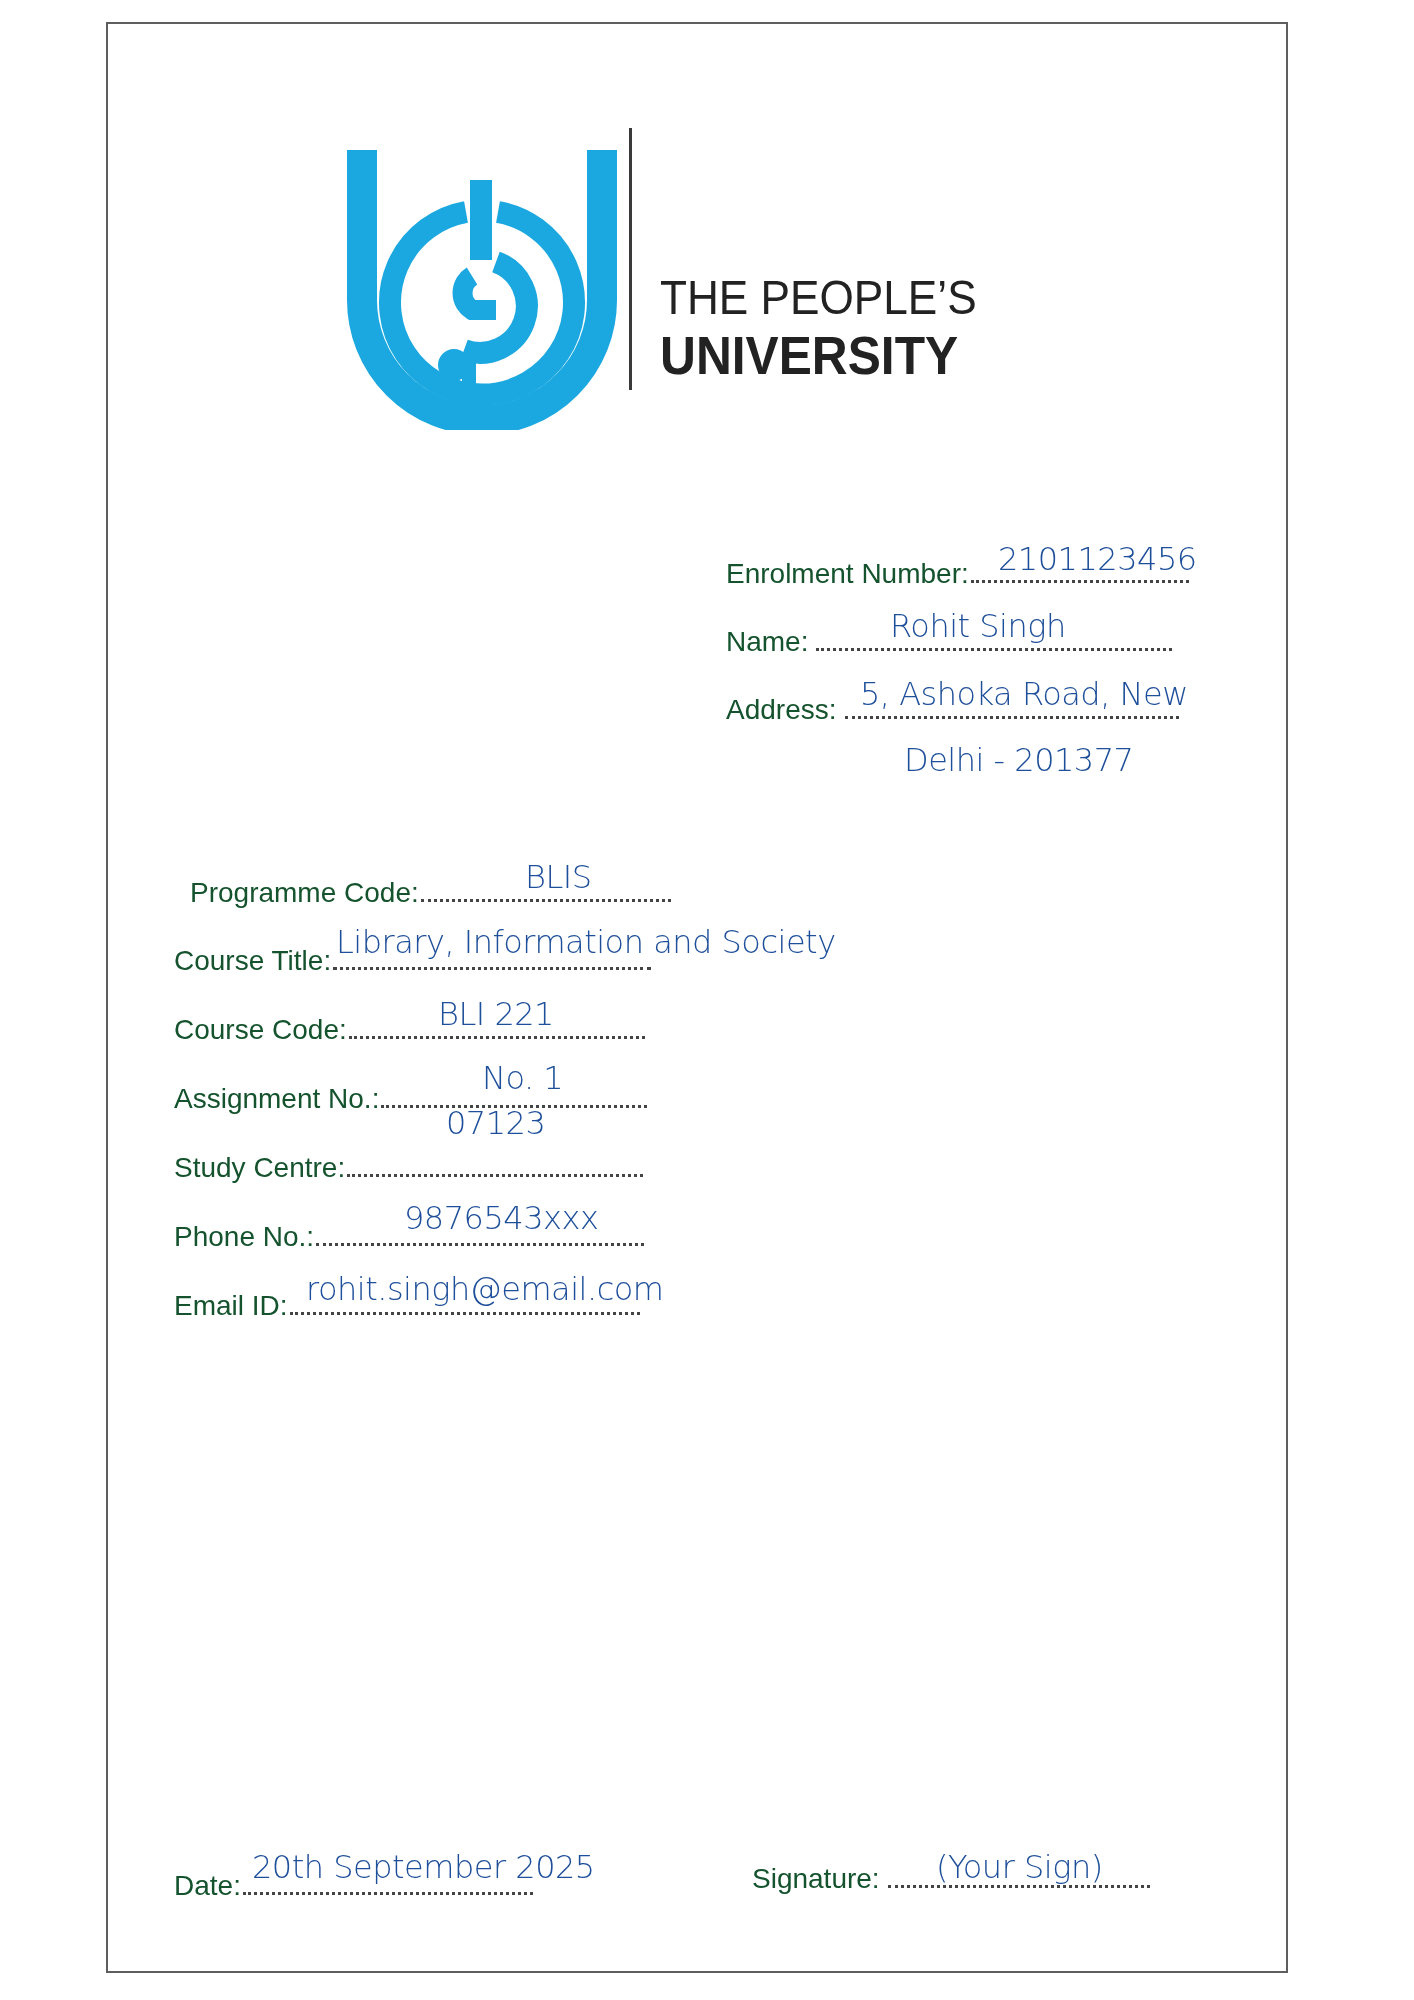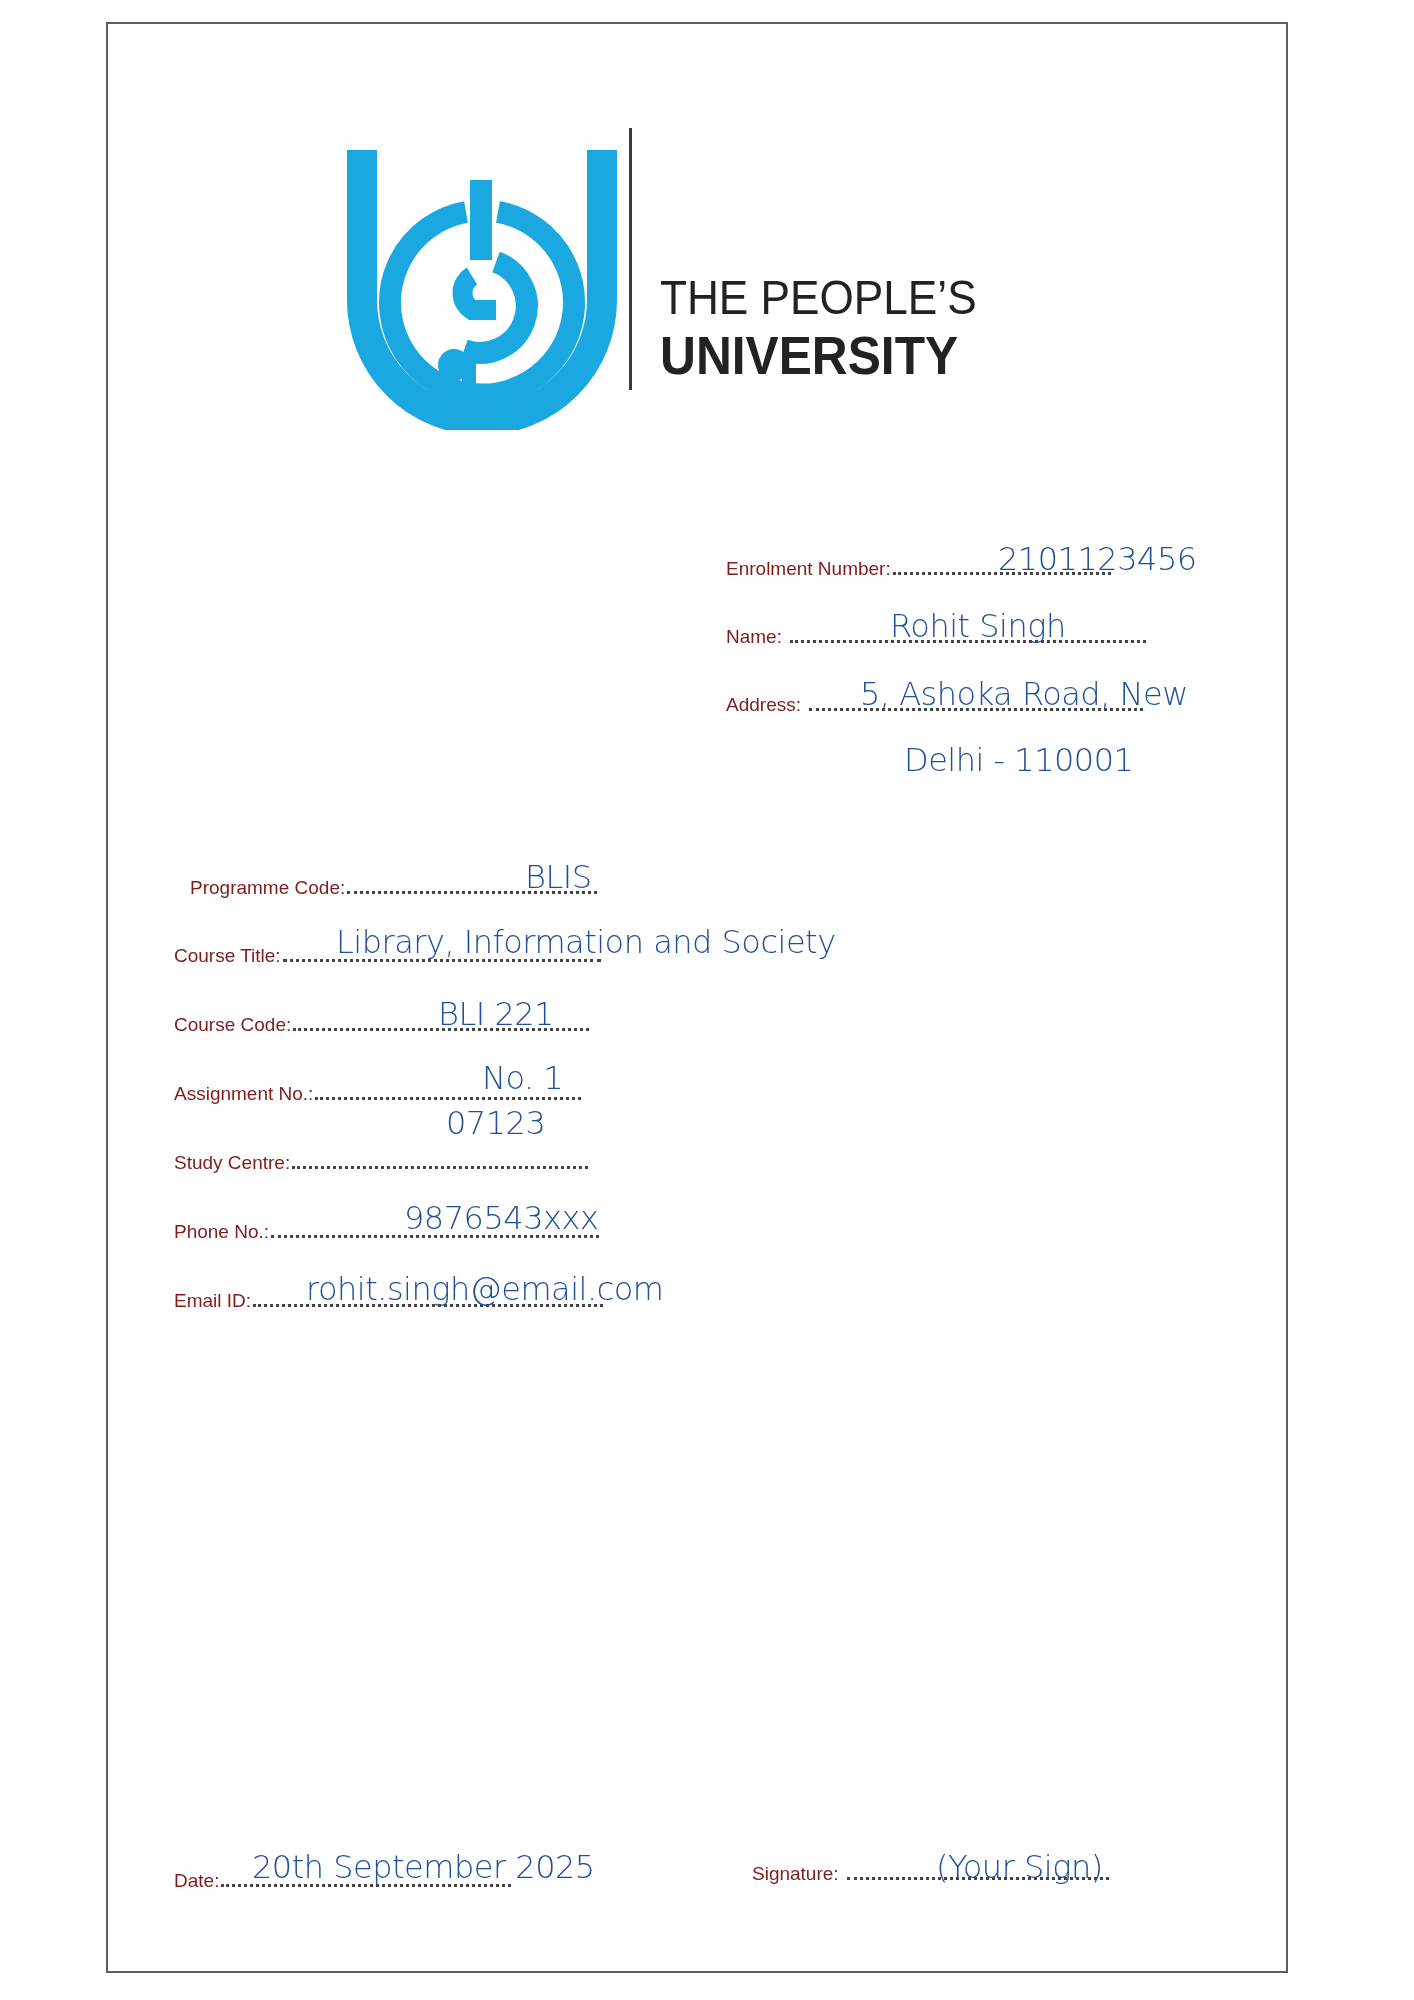--- a/index.html
+++ b/index.html
@@ -11,21 +11,21 @@
   .logo-mark { position: absolute; left: 0; top: 22px; width: 272px; height: 280px; }
   .logo-divider { position: absolute; left: 283px; top: 0; width: 3px; height: 262px; background: #3a3a3a; }
   .logo-word { position: absolute; left: 302px; top: -34px; font-family: "Liberation Sans", sans-serif;
                font-weight: bold; font-size: 138px; color: #1ba8e0; letter-spacing: -3px; line-height: 1; }
   .logo-tag1 { position: absolute; left: 314px; top: 142px; font-size: 48px; color: #222; letter-spacing: 0px;
                transform: scaleX(0.92); transform-origin: left; white-space: nowrap; }
   .logo-tag2 { position: absolute; left: 314px; top: 196px; font-size: 54px; font-weight: bold; color: #222;
                transform: scaleX(0.92); transform-origin: left; white-space: nowrap; }
 
   .field { position: absolute; white-space: nowrap; }
-  .label { font-size: 19px; color: #7f1d1d; }
+  .label { font-size: 28px; color: #14532d; }
   .dots { display: inline-block; border-bottom: 3px dotted #444; height: 4px; vertical-align: baseline; margin-left: 2px; }
   .hand { position: absolute; font-family: "DejaVu Sans", sans-serif; color: #1e4f9a; font-size: 32px;
           white-space: nowrap; letter-spacing: -0.5px; font-weight: 300; }
 </style>
 </head>
 <body>
 
 <div class="frame"></div>
 
 <div class="logo">
@@ -55,21 +55,21 @@
 
 <div class="field" style="left:726px; top:626px;">
   <span class="label">Name:</span><span class="dots" style="width:356px; margin-left:8px;"></span>
 </div>
 <div class="hand" style="left:890px; top:607px;">Rohit Singh</div>
 
 <div class="field" style="left:726px; top:694px;">
   <span class="label">Address:</span><span class="dots" style="width:334px; margin-left:8px;"></span>
 </div>
 <div class="hand" style="left:860px; top:675px;">5, Ashoka Road, New</div>
-<div class="hand" style="left:904px; top:741px;">Delhi - 110001</div>
+<div class="hand" style="left:904px; top:741px;">Delhi - 201377</div>
 
 <div class="field" style="left:174px; top:877px;margin-left:16px;">
   <span class="label">Programme Code:</span><span class="dots" style="width:250px;"></span>
 </div>
 <div class="hand" style="left:502px; top:858px;margin-left:23px;">BLIS</div>
 
 <div class="field" style="left:174px; top:945px;">
   <span class="label">Course Title:</span><span class="dots" style="width:318px;"></span>
 </div>
 <div class="hand" style="left:336px; top:923px;">Library, Information and Society</div>

